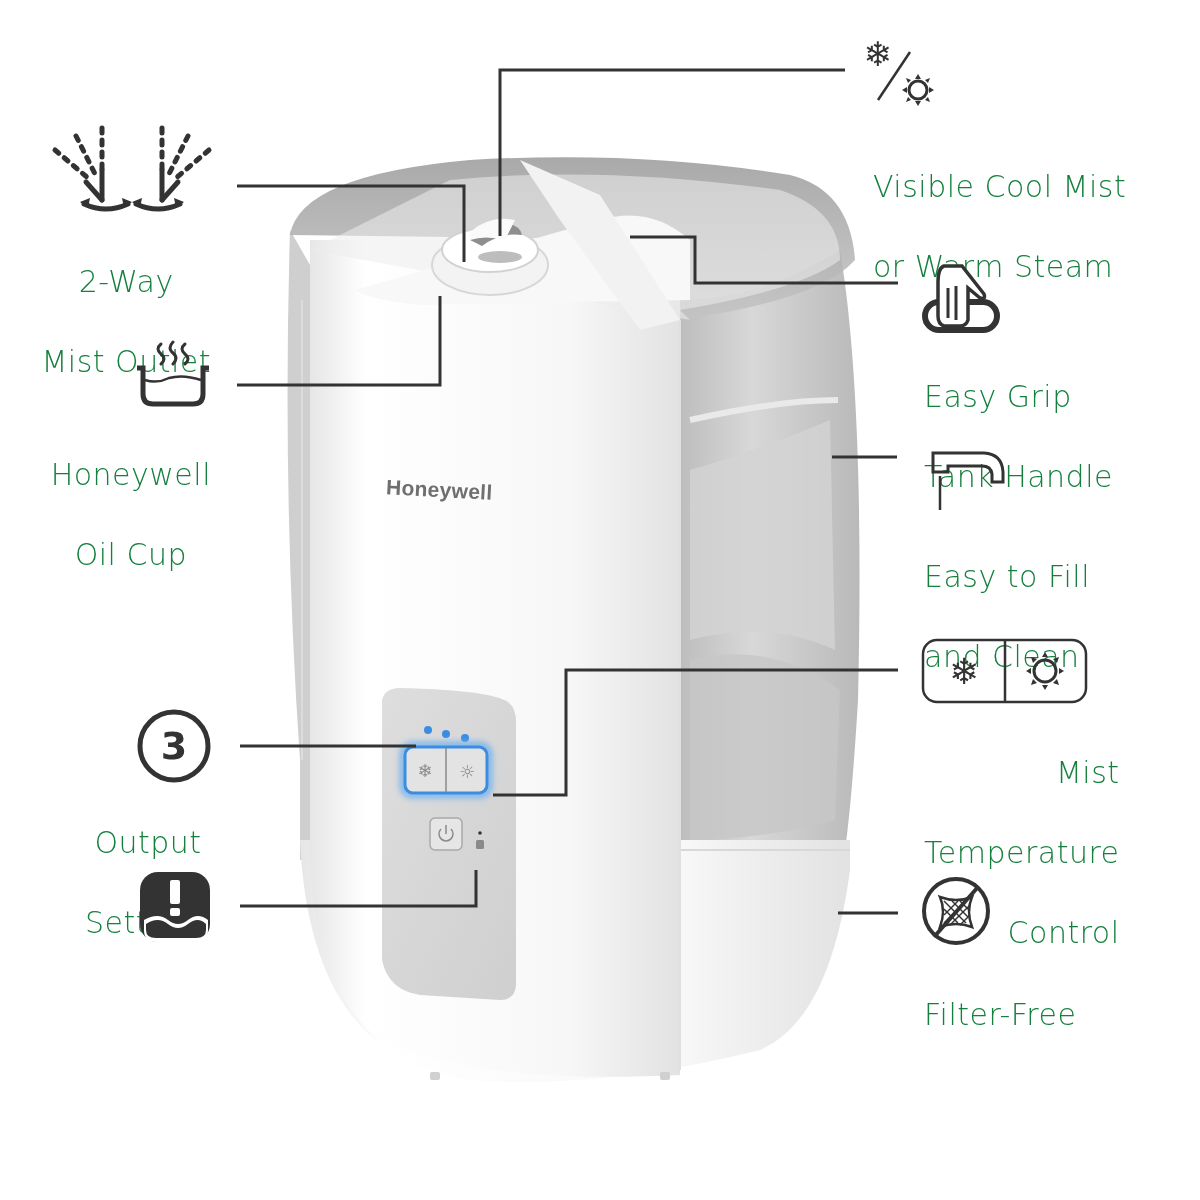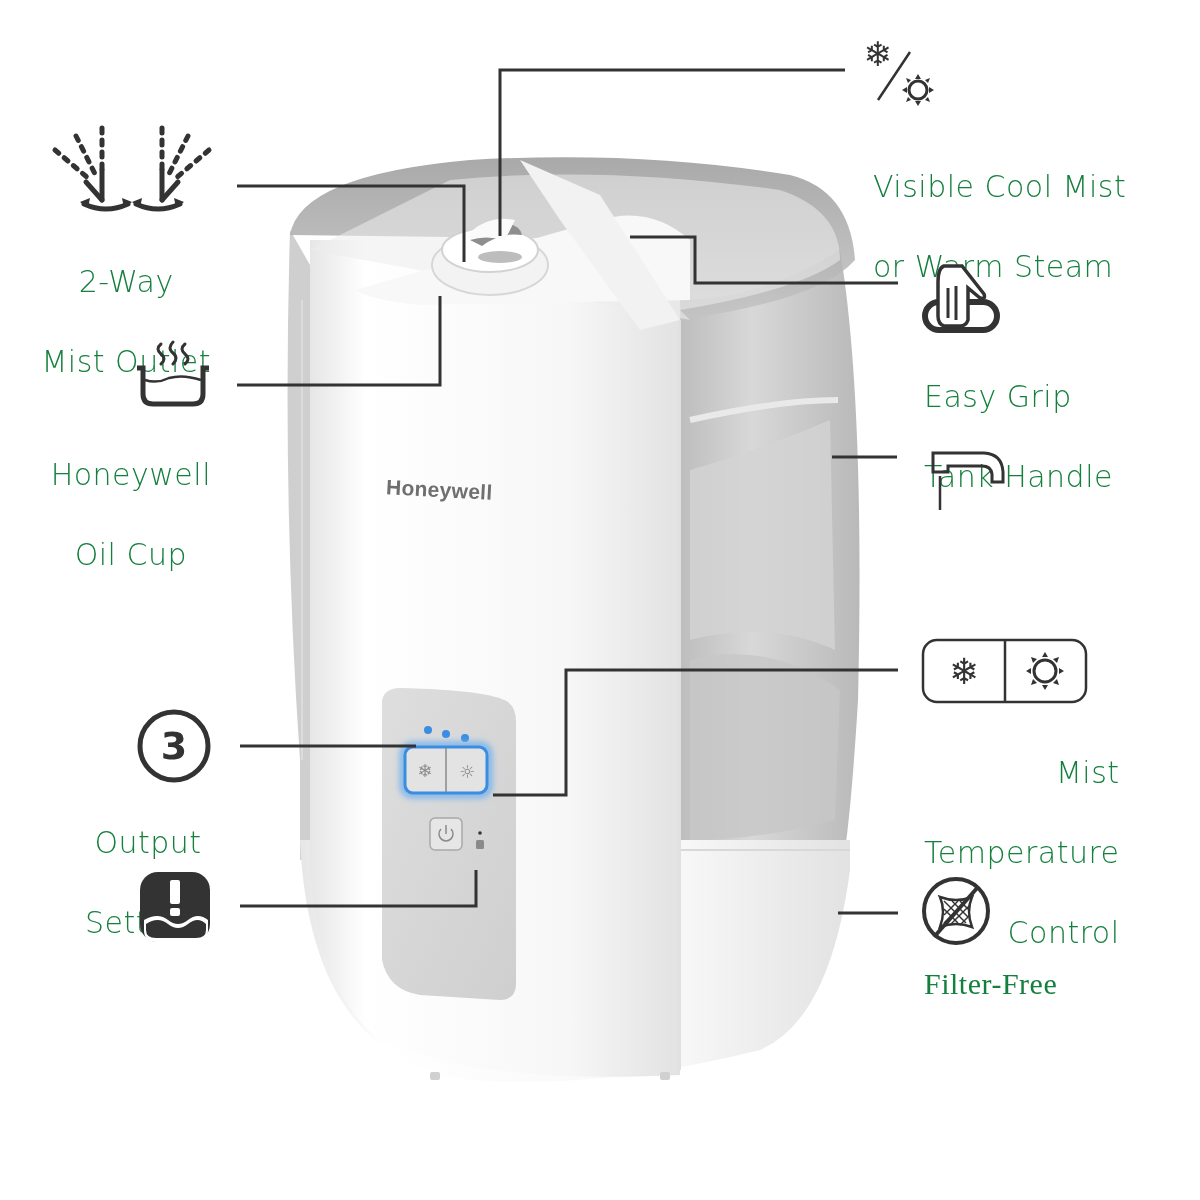--- a/index.html
+++ b/index.html
@@ -200,20 +200,24 @@
     <div>Honeywell</div>
     <div>Oil Cup</div>
   </div>
 
   <div class="icon" style="left:930px;top:450px;">
     <svg width="80" height="64" viewBox="0 0 80 64">
       <path d="M3 3 L54 3 Q72 4 73 22 L73 32 L62 32 L62 24 Q61 16 52 16 L18 16 L18 22 L3 22 Z" fill="none" stroke="#333" stroke-width="3"></path>
       <line x1="10" y1="26" x2="10" y2="60" stroke="#333" stroke-width="2.5"></line>
     </svg>
   </div>
+  <div class="label" style="left:924px;top:517px;">
+    <div>Easy to Fill</div>
+    <div>and Clean</div>
+  </div>
 
   <div class="icon" style="left:134px;top:706px;">
     <svg width="80" height="80" viewBox="0 0 80 80">
       <circle cx="40" cy="40" r="34" fill="none" stroke="#333" stroke-width="5"></circle>
       <text x="40" y="53" text-anchor="middle" font-size="38" font-weight="bold" fill="#333" font-family="DejaVu Sans, sans-serif">3</text>
     </svg>
   </div>
   <div class="label right" style="right:989px;top:783px;margin-left:46px;">
     <div>Output</div>
     <div>Settings</div>
@@ -263,17 +267,17 @@
         <line x1="40" y1="26" x2="50" y2="36"></line>
           <line x1="24" y1="34" x2="38" y2="48"></line>
         <line x1="46" y1="26" x2="24" y2="48"></line>
           <line x1="38" y1="26" x2="24" y2="40"></line>
         <line x1="50" y1="30" x2="30" y2="50"></line>
           <line x1="50" y1="40" x2="40" y2="50"></line>
       </g>
       <line x1="14" y1="62" x2="58" y2="12" stroke="#333" stroke-width="4"></line>
     </svg>
   </div>
-  <div class="label" style="left:924px;top:924px;font-family:Liberation Serif, serif;">
+  <div class="label" style="left:924px;top:955px;">
     <div>Filter-Free</div>
   </div>
 
 </div>
 
 </body></html>

